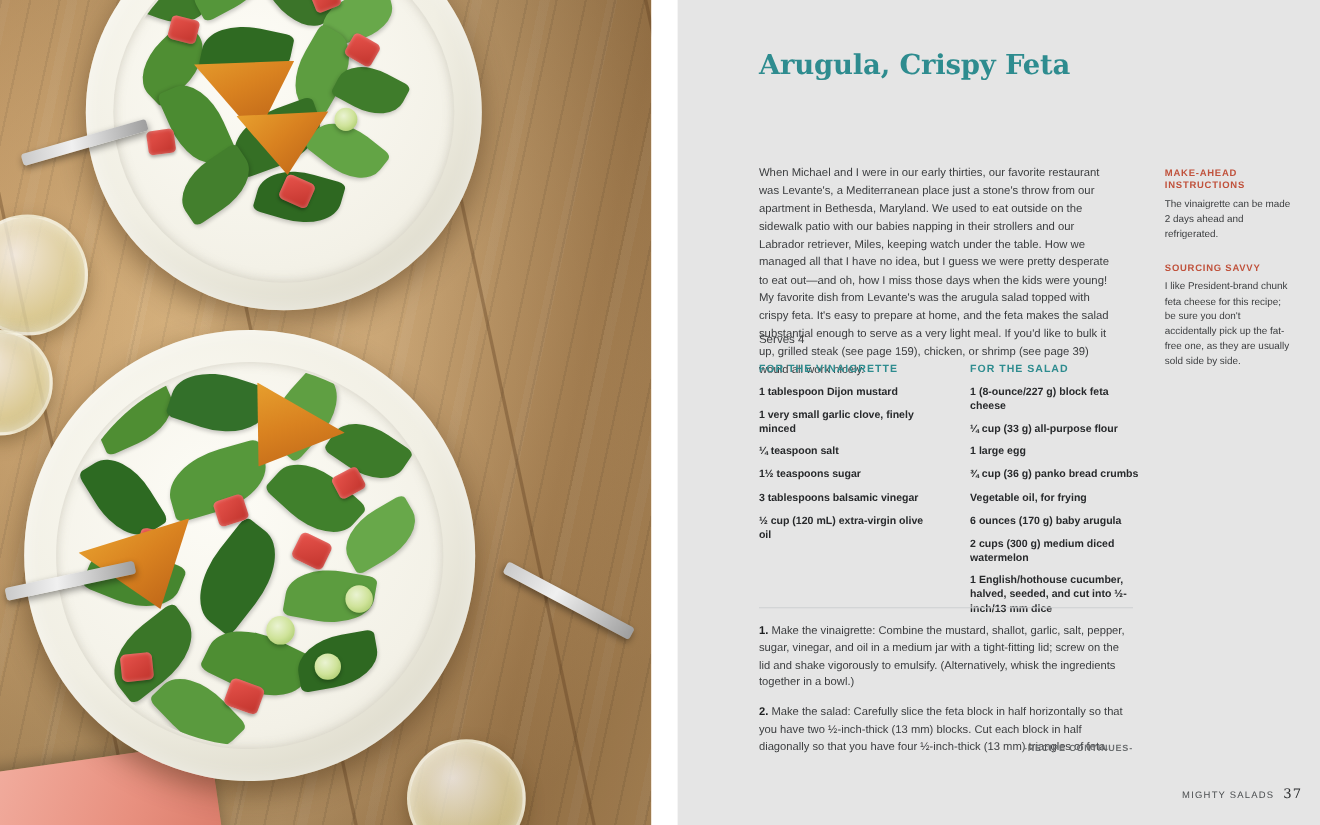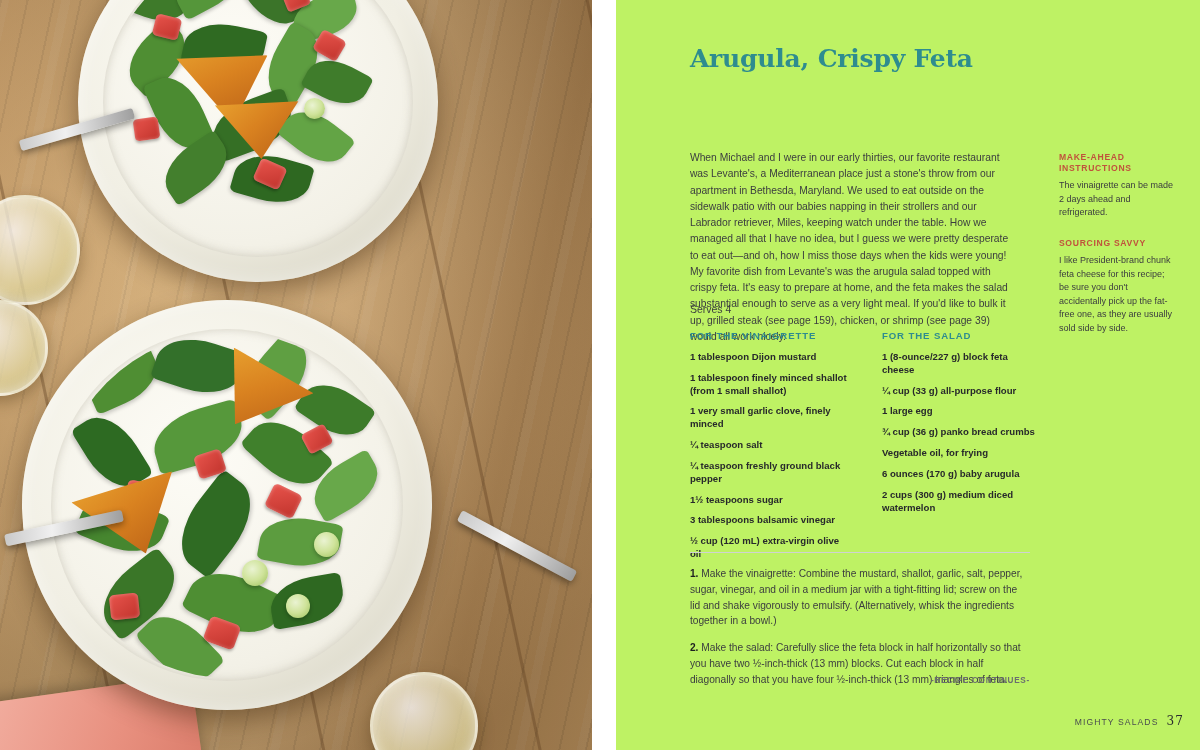--- a/index.html
+++ b/index.html
@@ -100,21 +100,21 @@
   .napkin {
     position: absolute;
     background: linear-gradient(120deg, #f3b2a4, #e8907f 60%, #d97a68);
     box-shadow: 0 -4px 14px rgba(0,0,0,0.25);
   }
 
   
   .recipe-page {
     position: relative;
     width: 596px; height: 750px;
-    background: #bef264;
+    background: #e5e5e5;
     padding: 0;
     margin-left: 24px;
   }
 
   .title {
     position: absolute;
     left: 74px; top: 44px; width: 330px;
     font-family: "DejaVu Serif", serif;
     font-weight: bold;
     font-size: 25px;
@@ -318,38 +318,37 @@
     </div>
 
 
     <div class="intro">When Michael and I were in our early thirties, our favorite restaurant was Levante's, a Mediterranean place just a stone's throw from our apartment in Bethesda, Maryland. We used to eat outside on the sidewalk patio with our babies napping in their strollers and our Labrador retriever, Miles, keeping watch under the table. How we managed all that I have no idea, but I guess we were pretty desperate to eat out—and oh, how I miss those days when the kids were young! My favorite dish from Levante's was the arugula salad topped with crispy feta. It's easy to prepare at home, and the feta makes the salad substantial enough to serve as a very light meal. If you'd like to bulk it up, grilled steak (see page 159), chicken, or shrimp (see page 39) would all work nicely.</div>
 
     <div class="serves">Serves 4</div>
 
     <ul class="ing-col" id="ing-vin">
       <li class="col-head">FOR THE VINAIGRETTE</li>
       <li>1 tablespoon Dijon mustard</li>
-      <li>1 tablespoon finely minced shallot (from 1 small shallot)</li>
       <li>1 very small garlic clove, finely minced</li>
       <li>¼ teaspoon salt</li>
-      <li>¼ teaspoon freshly ground black pepper</li>
       <li>1½ teaspoons sugar</li>
       <li>3 tablespoons balsamic vinegar</li>
       <li>½ cup (120 mL) extra-virgin olive oil</li>
     </ul>
 
     <ul class="ing-col" id="ing-salad">
       <li class="col-head">FOR THE SALAD</li>
       <li>1 (8-ounce/227 g) block feta cheese</li>
       <li>¼ cup (33 g) all-purpose flour</li>
       <li>1 large egg</li>
       <li>¾ cup (36 g) panko bread crumbs</li>
       <li>Vegetable oil, for frying</li>
       <li>6 ounces (170 g) baby arugula</li>
       <li>2 cups (300 g) medium diced watermelon</li>
+      <li>1 English/hothouse cucumber, halved, seeded, and cut into ½-inch/13 mm dice</li>
     </ul>
 
     <div class="rule"></div>
 
     <div class="steps">
       <p>
         <b>1.</b>
         <span>Make the vinaigrette: Combine the mustard, shallot, garlic, salt, pepper, sugar, vinegar, and oil in a medium jar with a tight-fitting lid; screw on the lid and shake vigorously to emulsify. (Alternatively, whisk the ingredients together in a bowl.)</span>
       </p>
       <p>

